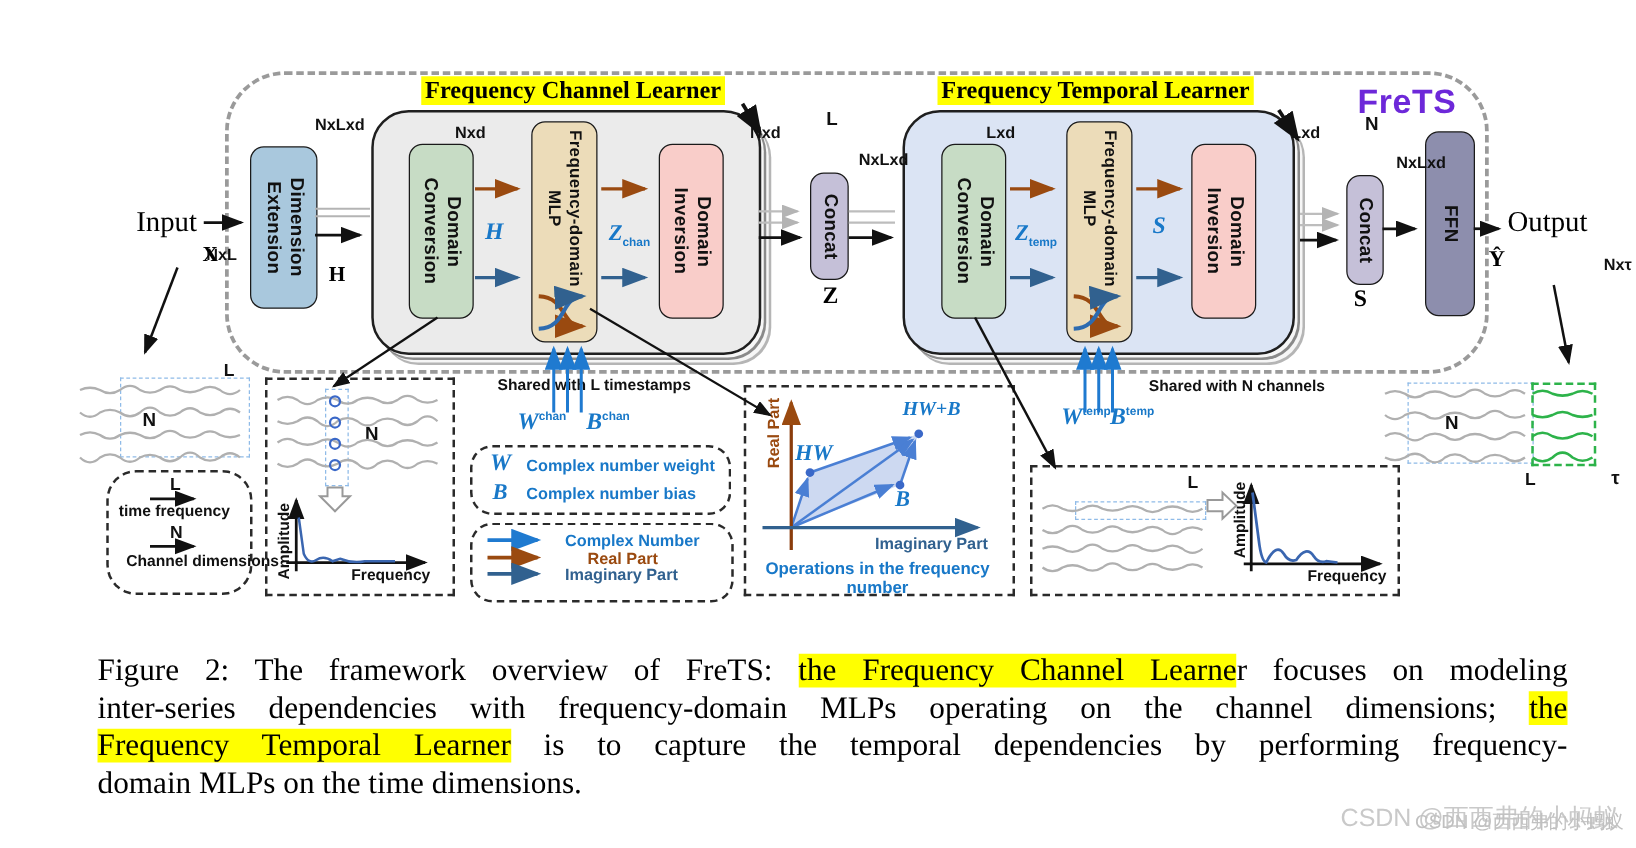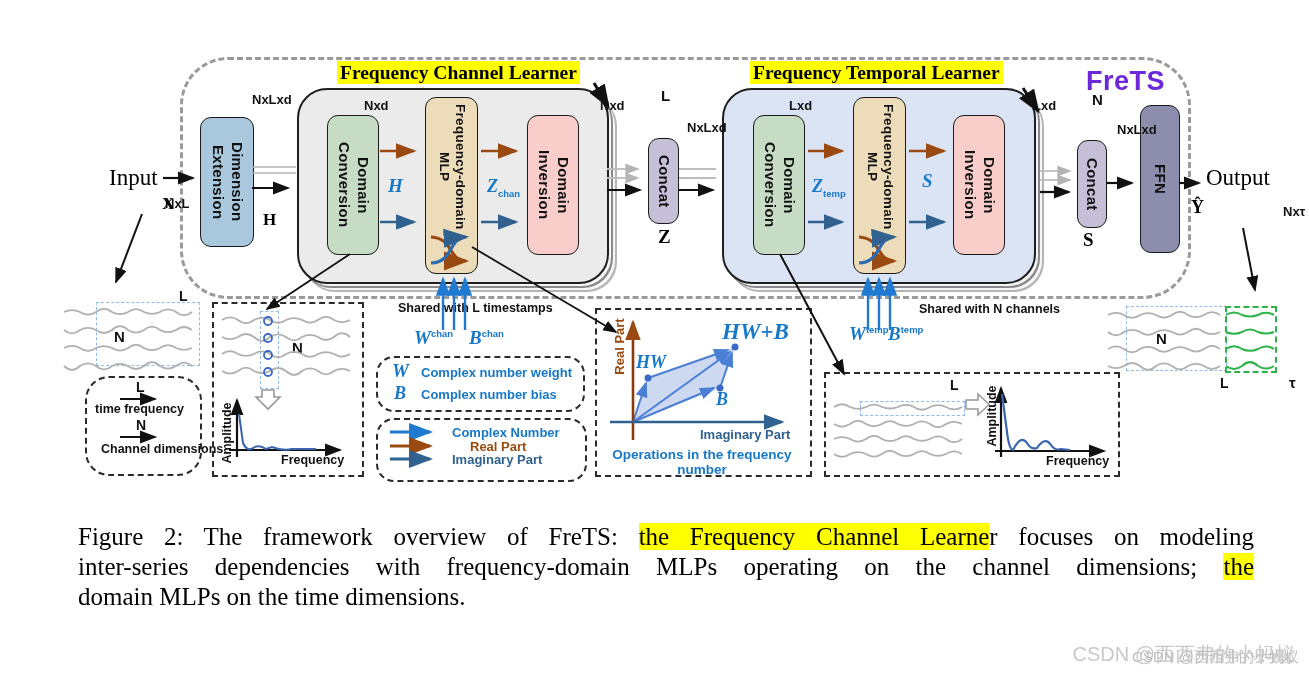--- a/index.html
+++ b/index.html
@@ -162,21 +162,21 @@
   <div class="dim" style="left:244px;top:339px;font-size:15px;">N</div>
   <div class="bdash" style="left:260px;top:311px;width:17px;height:76px;"></div>
   <div class="blab rot" style="left:195px;top:426px;width:64px;">Amplitude</div>
   <div class="blab" style="left:281px;top:453px;">Frequency</div>
 
   <div class="dashedbox" style="left:595px;top:308px;width:213px;height:165px;"></div>
   <div class="blab rot" style="left:590px;top:339px;width:58px;color:#9a4a10;font-size:13px;">Real Part</div>
   <div class="blab" style="left:700px;top:427px;color:#31618f;font-size:13px;">Imaginary Part</div>
   <div class="mathlab script" style="left:636px;top:352px;font-size:18px;">HW</div>
   <div class="mathlab script" style="left:716px;top:389px;font-size:18px;">B</div>
-  <div class="mathlab script" style="left:722px;top:319px;font-size:23px;">HW+B</div>
+  <div class="mathlab script" style="left:722px;top:319px;font-size:16px;">HW+B</div>
   <div class="bluelab" style="left:598px;top:447px;width:208px;text-align:center;font-size:13.5px;">Operations in the frequency number</div>
 
   <div class="dashedbox" style="left:824px;top:372px;width:292px;height:101px;"></div>
   <div class="dim" style="left:902px;top:377px;font-size:14px;">L</div>
   <div class="bdash" style="left:860px;top:401px;width:103px;height:13px;"></div>
   <div class="blab rot" style="left:960px;top:409px;width:64px;">Amplitude</div>
   <div class="blab" style="left:1046px;top:454px;">Frequency</div>
 
   <div class="dim" style="left:1108px;top:330px;font-size:15px;">N</div>
   <div class="bdash" style="left:1126px;top:306px;width:99px;height:63px;"></div>
@@ -331,19 +331,20 @@
       <circle cx="268" cy="321" r="4"></circle>
         <circle cx="268" cy="338" r="4"></circle>
       <circle cx="268" cy="355" r="4"></circle>
         <circle cx="268" cy="372" r="4"></circle>
     </g>
   </svg>
 
   <div class="caption">
     <div class="cap-line jl"><span>Figure 2: The framework overview of FreTS: </span><span class="hl">the Frequency Channel Learne</span><span>r focuses on modeling</span></div>
     <div class="cap-line jl"><span>inter-series dependencies with frequency-domain MLPs operating on the channel dimensions; </span><span class="hl">the</span></div>
+    <div class="cap-line jl"><span class="hl">Frequency Temporal Learner</span><span> is to capture the temporal dependencies by performing frequency-</span></div>
     <div class="cap-line"><span>domain MLPs on the time dimensions.</span></div>
   </div>
 
   <div class="watermark" style="right:14px;top:641px;">CSDN @西西弗的小蚂蚁</div>
   <div class="watermark2" style="right:10px;top:648px;">CSDN @西西弗的小蚂蚁</div>
 
 </div>
 
 </body></html>

